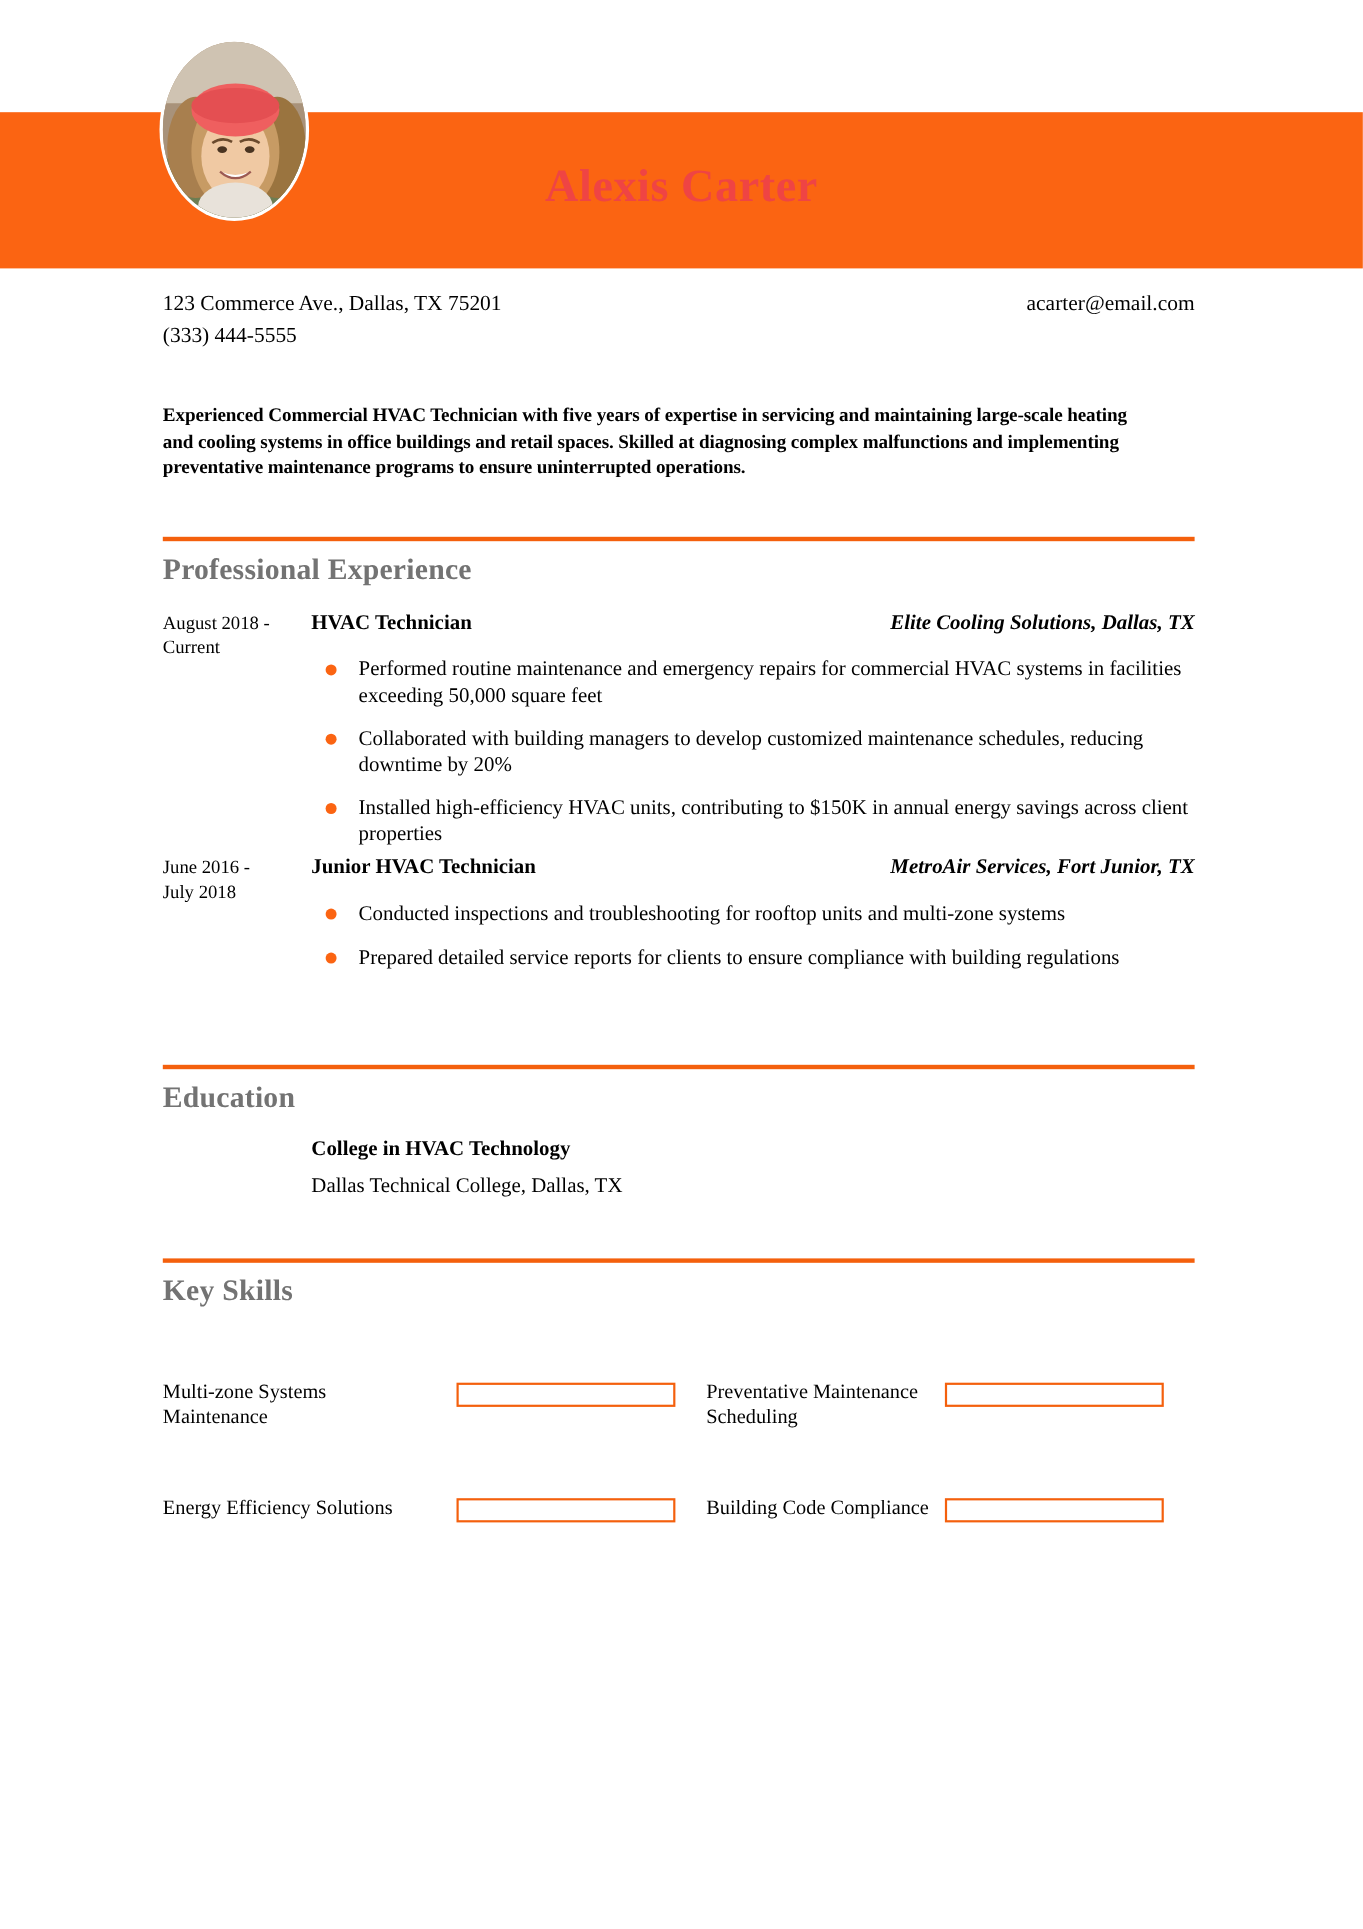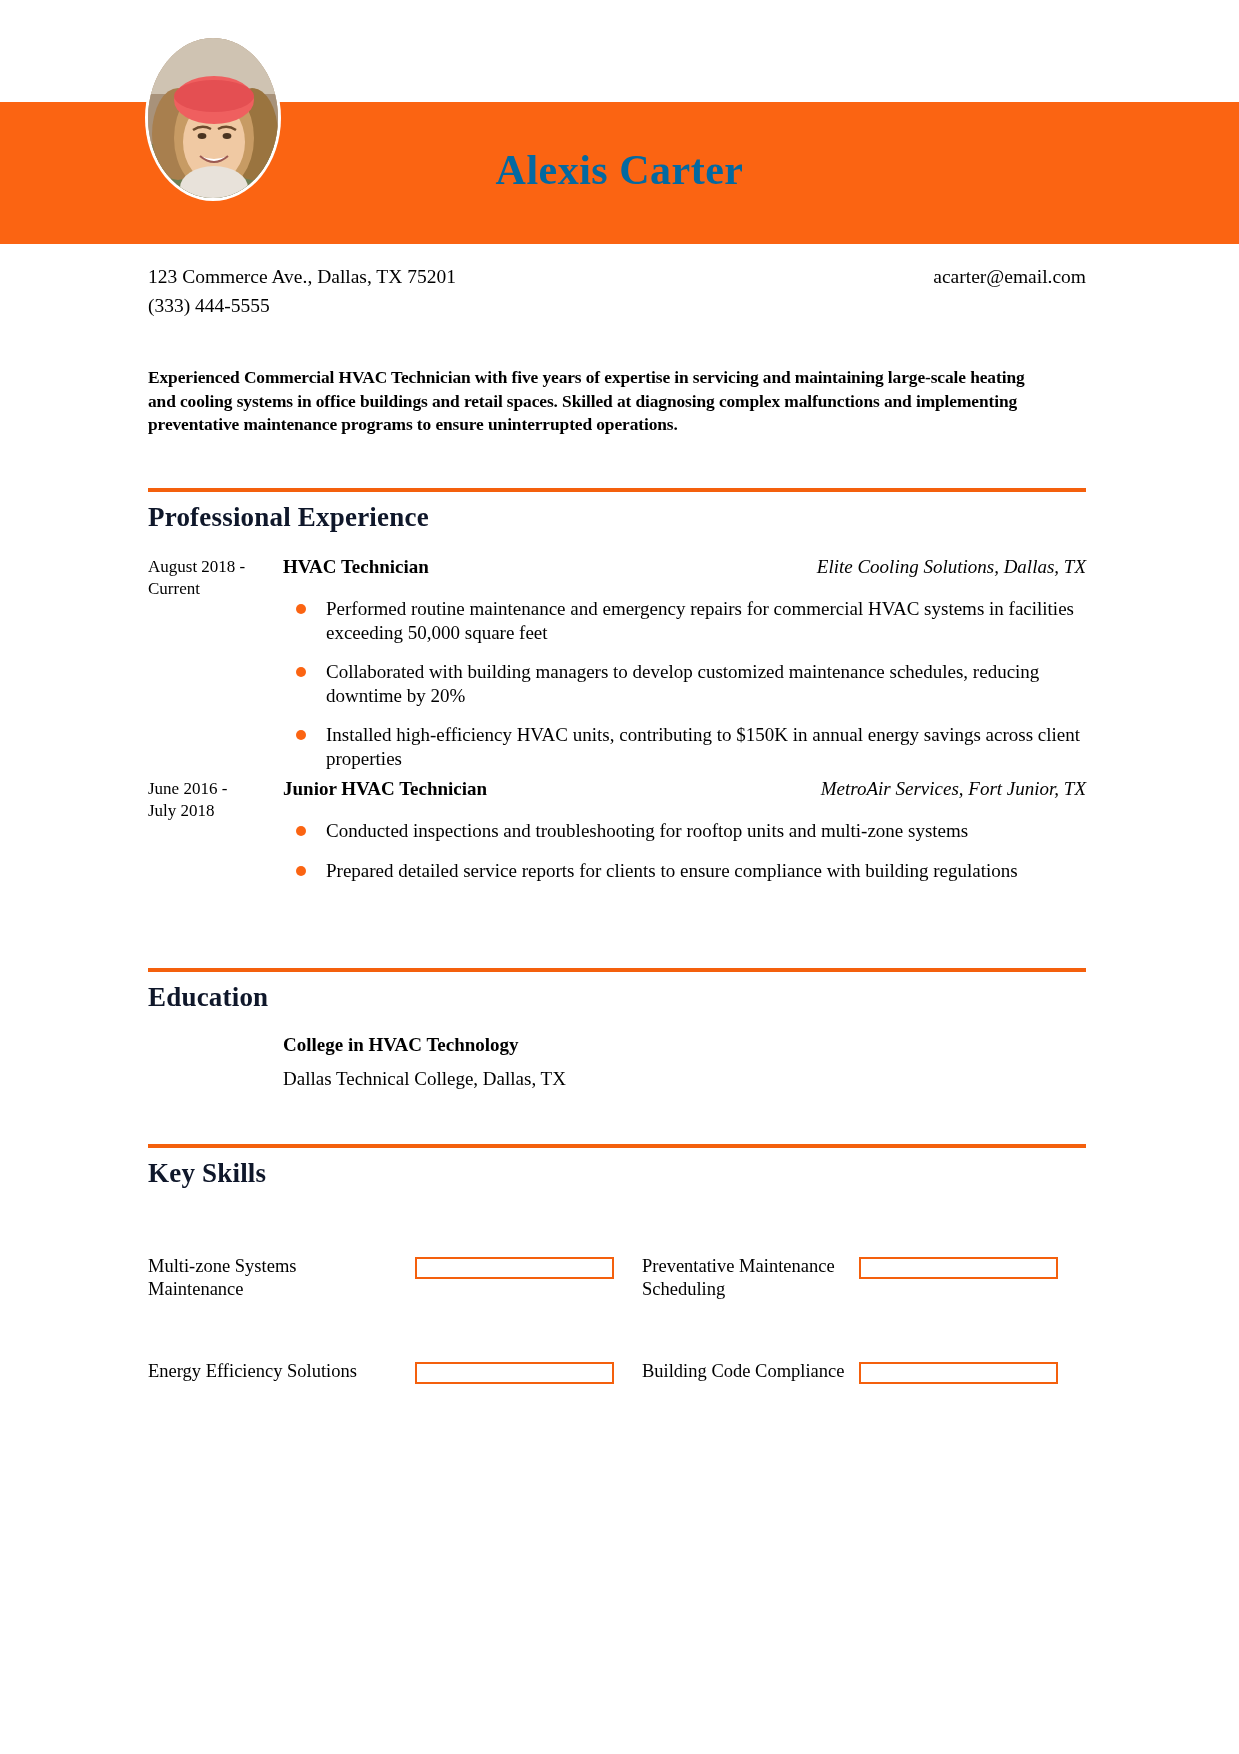--- a/index.html
+++ b/index.html
@@ -33,21 +33,21 @@
   }
   .header-name {
     position: absolute;
     left: 0;
     top: 102px;
     width: 1239px;
     height: 136px;
     display: flex;
     align-items: center;
     justify-content: center;
-    color: #0369a1;
+    color: #ef4444;
     font-size: 42px;
     font-weight: bold;
     letter-spacing: 0.5px;
     font-family: "Liberation Serif", "DejaVu Serif", serif;
   }
   .avatar {
     position: absolute;
     left: 148px;
     top: 38px;
     width: 130px;
@@ -92,21 +92,21 @@
   .rule {
     position: absolute;
     left: 148px;
     width: 938px;
     height: 4px;
     background: #f4600d;
   }
   .section-title {
     position: absolute;
     left: 148px;
-    color: #0f172a;
+    color: #737373;
     font-size: 27px;
     font-weight: bold;
     letter-spacing: 0.2px;
   }
 
   
   .job {
     position: absolute;
     left: 148px;
     width: 938px;
@@ -125,21 +125,21 @@
     top: 0;
     width: 803px;
   }
   .job-headline {
     display: flex;
     justify-content: space-between;
     align-items: baseline;
     font-size: 19px;
   }
   .job-title { font-weight: bold; }
-  .job-company { font-weight: normal; font-style: italic; text-align: right; }
+  .job-company { font-weight: bold; font-style: italic; text-align: right; }
   .bullets {
     margin: 0;
     padding: 0;
     list-style: none;
   }
   .bullets li {
     position: relative;
     padding-left: 43px;
     margin-top: 16px;
     font-size: 19px;

